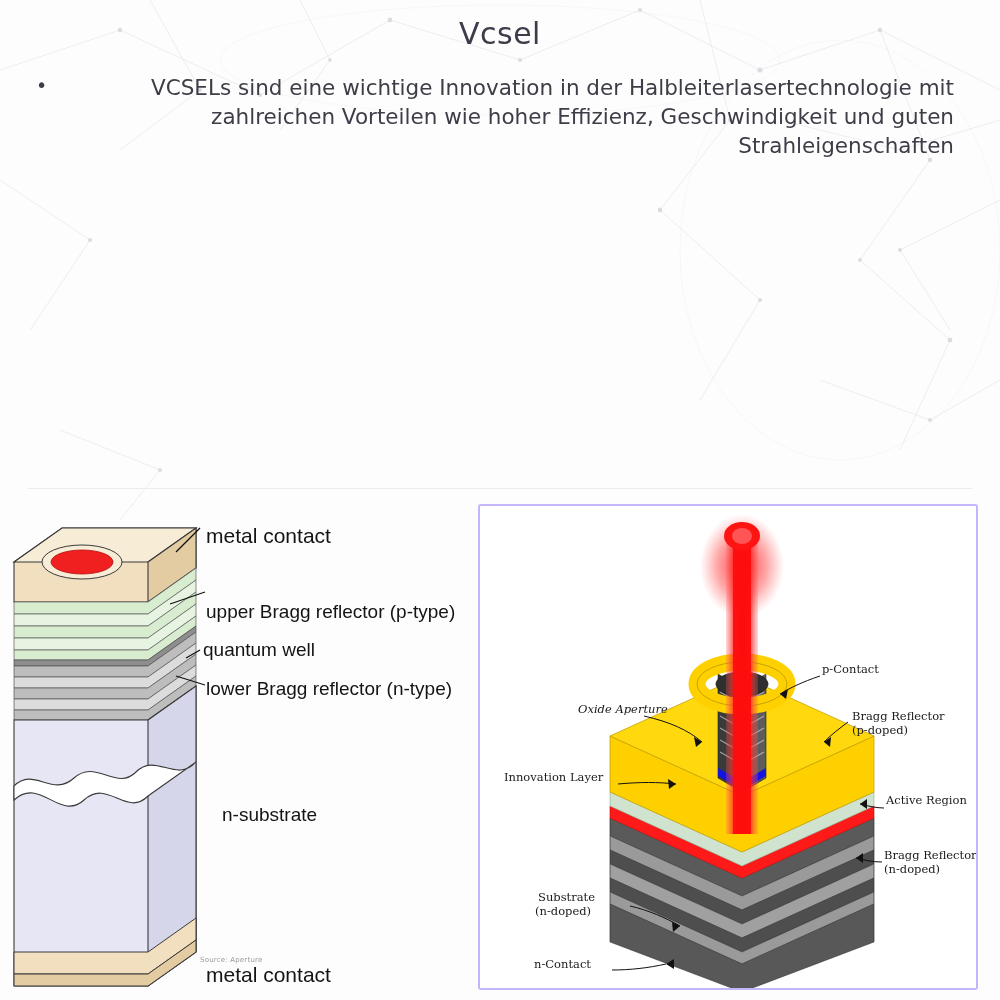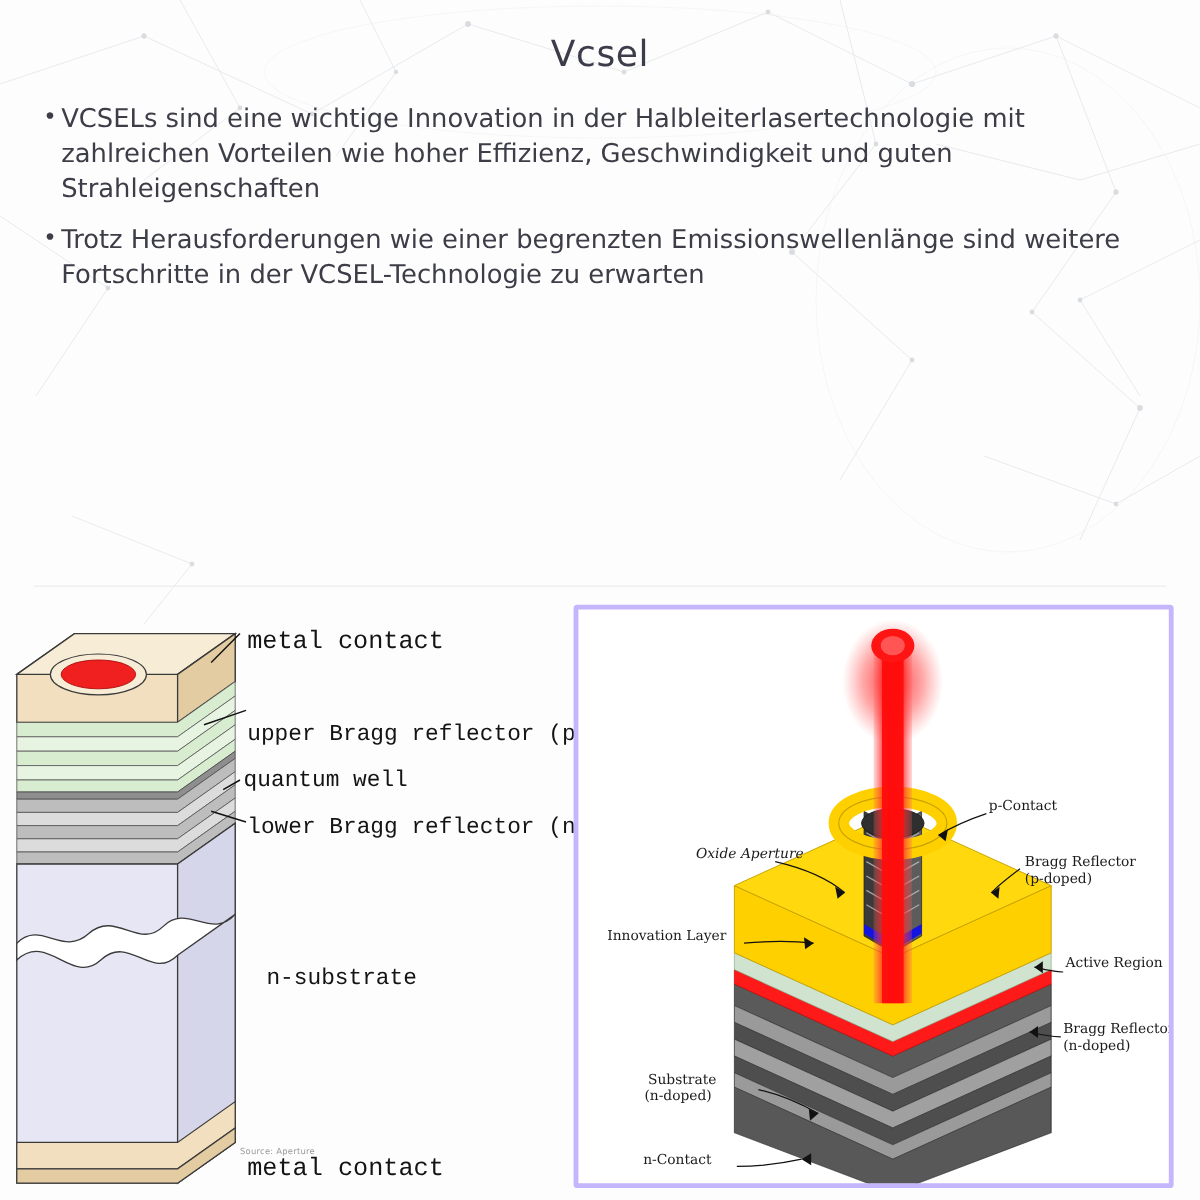--- a/index.html
+++ b/index.html
@@ -22,27 +22,28 @@
     z-index: 2;
     width: 1000px; height: 1000px;
   }
   .title {
     text-align: center;
     font-size: 30px;
     color: #3c3c4a;
     font-weight: normal;
     letter-spacing: 0.5px;
     margin: 0;
-    padding-top: 28px;
+    padding-top: 16px;
     font-family: "DejaVu Sans", sans-serif;
   }
   .bullets {
     margin: 22px 0 0 0;
     padding: 0 46px 0 36px;
     list-style: none;
+    text-align: right;
   }
   .bullets li {
     position: relative;
     font-size: 21.5px;
     line-height: 1.36;
     color: #3d3d48;
     margin-bottom: 13px;
     padding-left: 15px;
   }
   .bullets li::before {
@@ -64,39 +65,39 @@
     background: #ececec;
   }
 
   
   .fig-left {
     position: absolute; left: 0; top: 12px; width: 500px; height: 500px;
   }
   .fig-left svg { display: block; }
   .left-label {
     position: absolute;
-    font-family: Liberation Mono, monospace;
+    font-family: Liberation Sans, sans-serif;
     font-size: 19px;
     color: #141414;
     white-space: nowrap;
   }
   .src-left {
     position: absolute;
     left: 200px; top: 962px;
     font-size: 7px;
     color: #9a9a9a;
     letter-spacing: .2px;
   }
 
   
   .fig-right {
     position: absolute; left: 478px; top: 16px;
     width: 500px; height: 486px;
     background: #ffffff;
-    border: 4px solid #c4b5fd;
+    border: 2px solid #c4b5fd;
     border-radius: 3px;
     overflow: hidden;
   }
   .r-label {
     position: absolute;
     font-family: "DejaVu Serif", serif;
     font-size: 11.5px;
     color: #1a1a1a;
     line-height: 1.18;
     white-space: nowrap;
@@ -154,21 +155,20 @@
     <ellipse cx="840" cy="250" rx="160" ry="210" fill="none" stroke="#e6e9ec" stroke-width="0.6"></ellipse>
   </g>
 </svg>
 
 <div class="page">
 
   <h1 class="title">Vcsel</h1>
 
   <ul class="bullets">
     <li>VCSELs sind eine wichtige Innovation in der Halbleiterlasertechnologie mit zahlreichen Vorteilen wie hoher Effizienz, Geschwindigkeit und guten Strahleigenschaften</li>
-    <li>Trotz Herausforderungen wie einer begrenzten Emissionswellenlänge sind weitere Fortschritte in der VCSEL-Technologie zu erwarten</li>
   </ul>
 
   <div class="figures">
     <div class="divider"></div>
 
     <div class="fig-left">
       <svg width="500" height="500" viewBox="0 0 500 500">
 
         <polygon points="14,62 62,28 196,28 196,68 148,102 14,102" fill="#f2dfc0" stroke="#3a3a3a" stroke-width="1.1"></polygon>
         <polygon points="14,62 62,28 196,28 148,62" fill="#f7ecd6" stroke="#3a3a3a" stroke-width="1.1"></polygon>

